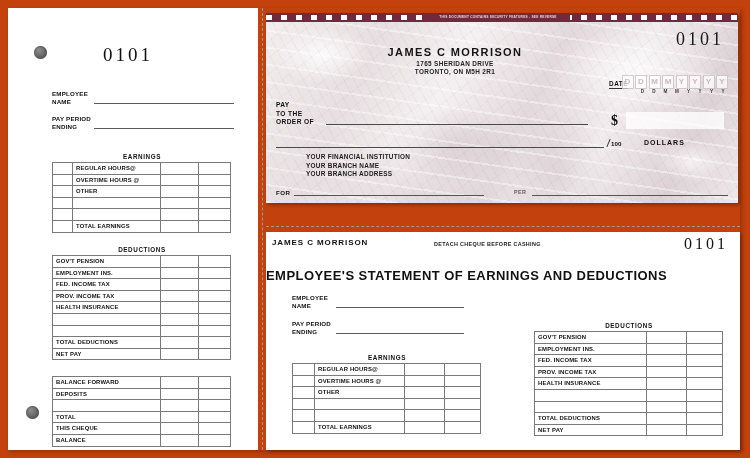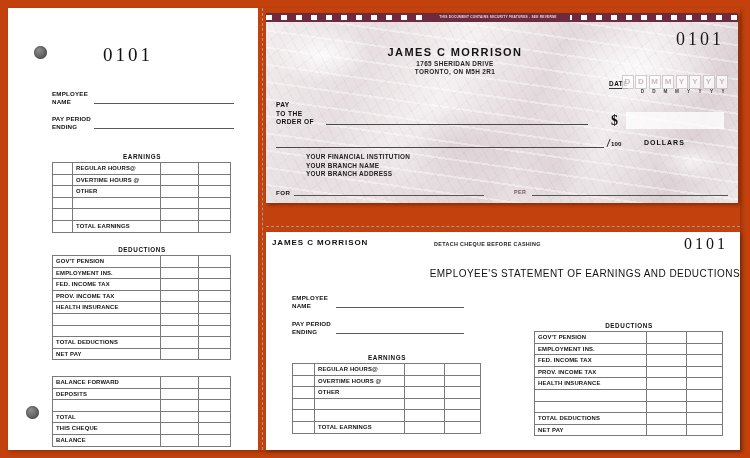--- a/index.html
+++ b/index.html
@@ -101,22 +101,22 @@
      border-left:1px dashed #9a9a9a;}
   .perf-h{position:absolute;left:266px;top:226px;width:474px;height:0;
      border-top:1px dashed #9a9a9a;}
 
   
   .stmt{position:absolute;left:266px;top:232px;width:474px;height:218px;background:#fff;
      box-shadow:2px 2px 3px rgba(0,0,0,.26);}
   .stmt-nm{position:absolute;left:6px;top:6px;font-size:8px;font-weight:bold;color:#111;letter-spacing:.9px;}
   .detach{position:absolute;left:168px;top:9px;font-size:5.4px;font-weight:bold;color:#1a1a1a;letter-spacing:.35px;}
   .stmt-num{position:absolute;right:12px;top:3px;font-family:"Liberation Serif",serif;font-size:16px;letter-spacing:3px;color:#141414;}
-  .stmt-title{position:absolute;left:0;top:36px;width:474px;text-align:right;
-     font-size:10px;font-weight:normal;color:#111;letter-spacing:.45px;}
+  .stmt-title{position:absolute;left:0;top:36px;width:474px;text-align:left;
+     font-size:13px;font-weight:bold;color:#111;letter-spacing:.45px;}
 
   .shadow-base{position:absolute;left:8px;top:8px;width:732px;height:442px;
      box-shadow:2px 2px 4px rgba(0,0,0,.22);pointer-events:none;}
 </style>
 </head>
 <body>
 
 <div class="page">
 
   <div class="left-stub">

